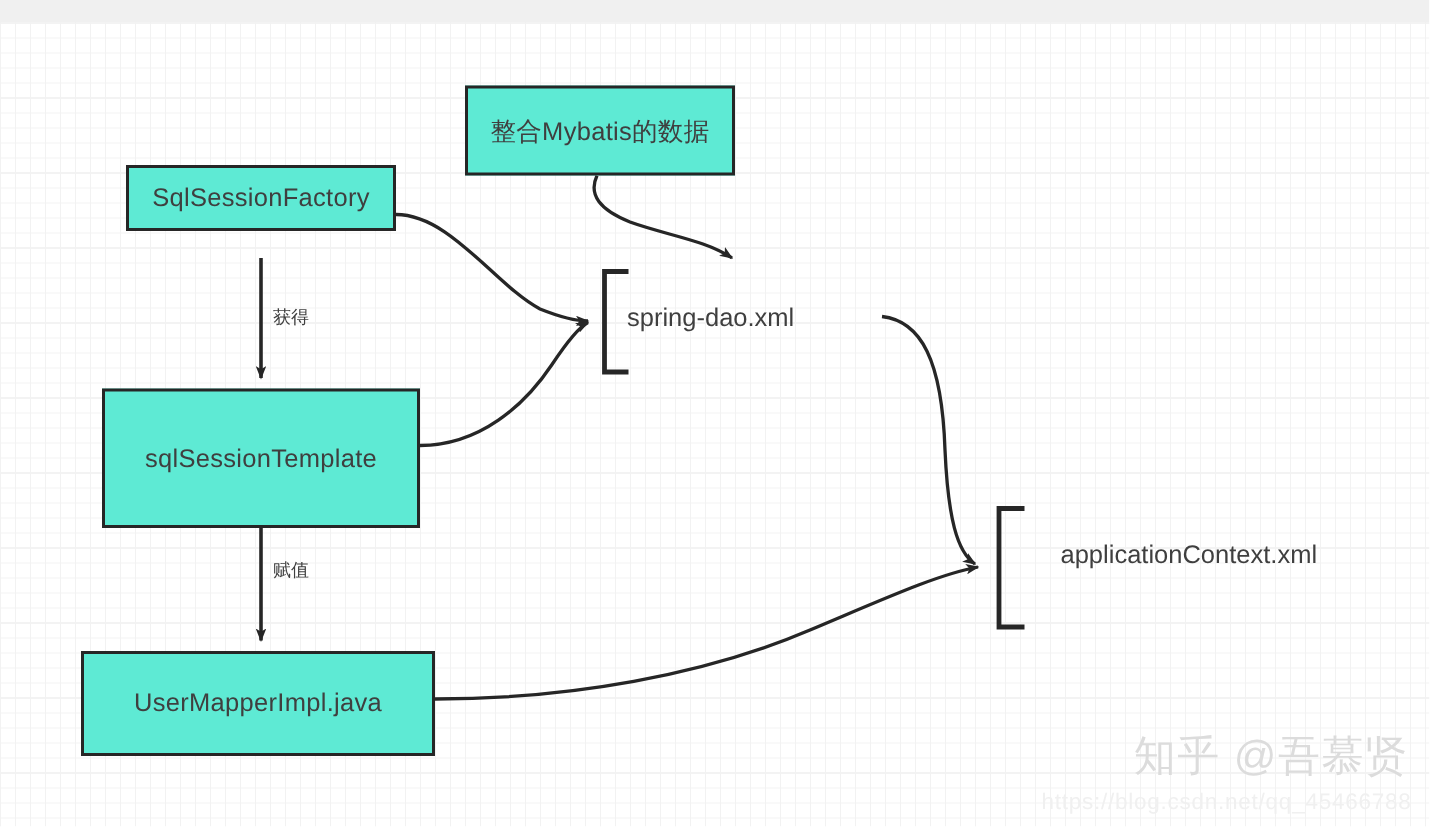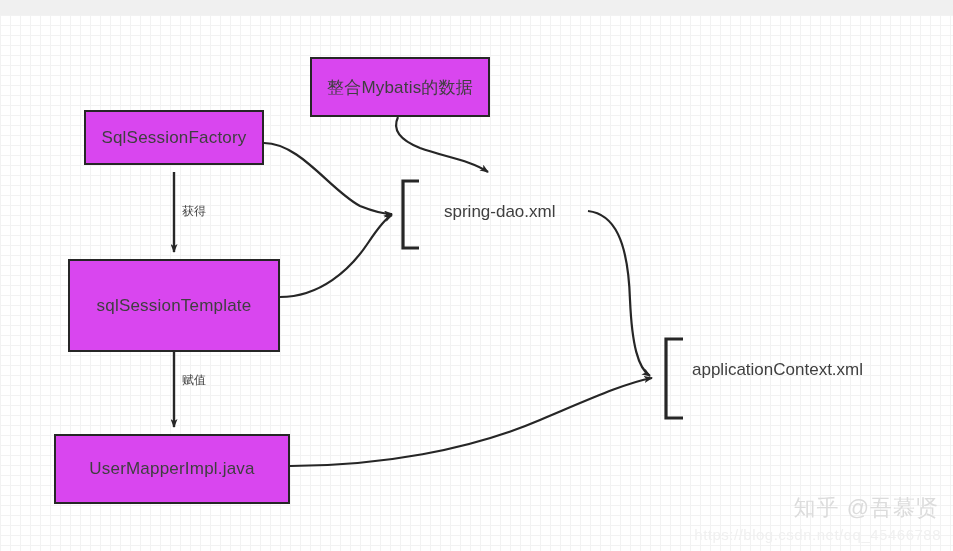--- a/index.html
+++ b/index.html
@@ -44,21 +44,21 @@
   }
   #svg-layer {
     position: absolute;
     left: 0; top: 0;
     width: 953px; height: 551px;
     z-index: 2;
   }
   .node-box {
     position: absolute;
     box-sizing: border-box;
-    background: #d946ef;
+    background: #5eead4;
     border: 2px solid #262626;
     display: flex;
     align-items: center;
     justify-content: center;
     z-index: 3;
   }
   .node-label {
     color: #3f3f3f;
     font-size: 17px;
     letter-spacing: 0.2px;
@@ -76,21 +76,21 @@
     color: #3f3f3f;
     font-size: 12px;
     white-space: nowrap;
     z-index: 4;
     background: transparent;
   }
   .watermark-zhihu {
     position: absolute;
     right: 14px;
     bottom: 28px;
-    font-size: 22px;
+    font-size: 28px;
     color: #dcdcdc;
     letter-spacing: 1px;
     white-space: nowrap;
     z-index: 5;
     font-weight: 500;
   }
   .watermark-url {
     position: absolute;
     right: 12px;
     bottom: 8px;
@@ -146,39 +146,39 @@
 
     <g>
       <path d="M419,181 L403,181 L403,248 L419,248" fill="none" stroke="#262626" stroke-width="3.2"></path>
     </g>
 
     <g>
       <path d="M683,339 L666,339 L666,418 L683,418" fill="none" stroke="#262626" stroke-width="3.2"></path>
     </g>
   </svg>
 
-  <div class="node-box" style="left:84px; top:110px; width:180px; height:55px;">
+  <div class="node-box" style="left:84px; top:110px; width:180px; height:44px;">
     <span class="node-label">SqlSessionFactory</span>
   </div>
 
   <div class="node-box" style="left:310px; top:57px; width:180px; height:60px;">
     <span class="node-label">整合Mybatis的数据</span>
   </div>
 
   <div class="node-box" style="left:68px; top:259px; width:212px; height:93px;">
     <span class="node-label">sqlSessionTemplate</span>
   </div>
 
   <div class="node-box" style="left:54px; top:434px; width:236px; height:70px;justify-content:center;">
     <span class="node-label">UserMapperImpl.java</span>
   </div>
 
-  <div class="bracket-label" style="left:444px; top:202px;">spring-dao.xml</div>
+  <div class="bracket-label" style="left:418px; top:202px;">spring-dao.xml</div>
 
-  <div class="bracket-label" style="left:692px; top:360px;">applicationContext.xml</div>
+  <div class="bracket-label" style="left:707px; top:360px;">applicationContext.xml</div>
 
   <div class="edge-label" style="left:182px; top:203px;">获得</div>
 
   <div class="edge-label" style="left:182px; top:372px;">赋值</div>
 
   <div class="watermark-zhihu">知乎 @吾慕贤</div>
   <div class="watermark-url">https://blog.csdn.net/qq_45466788</div>
 
 </div>
 

